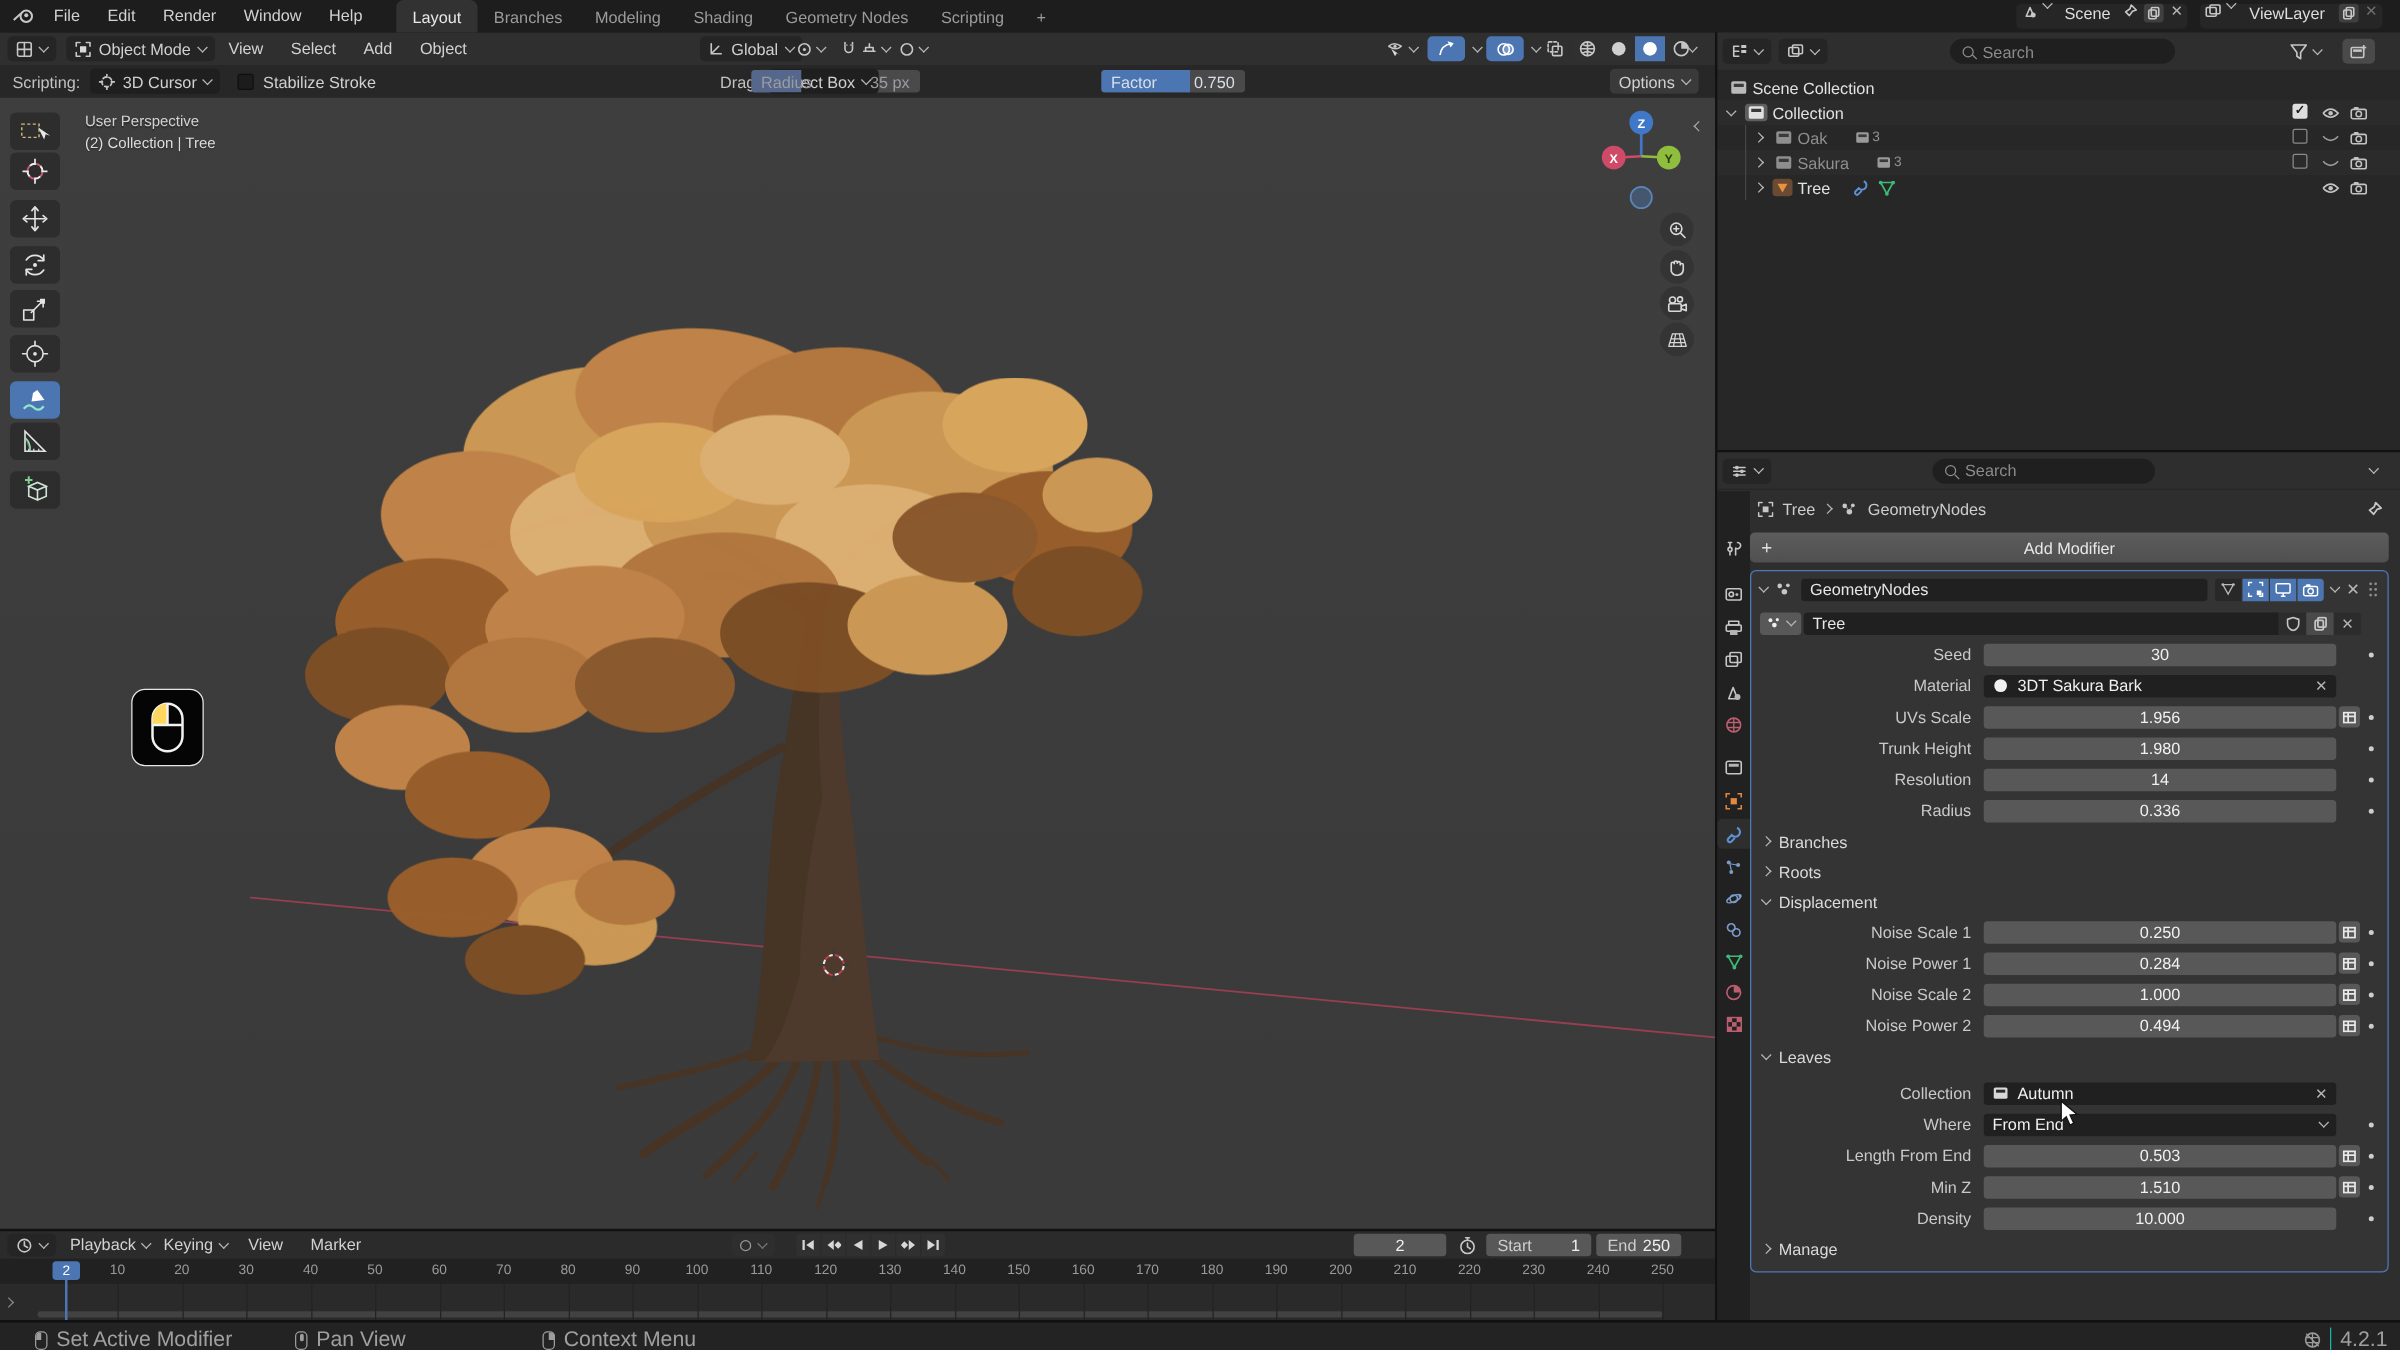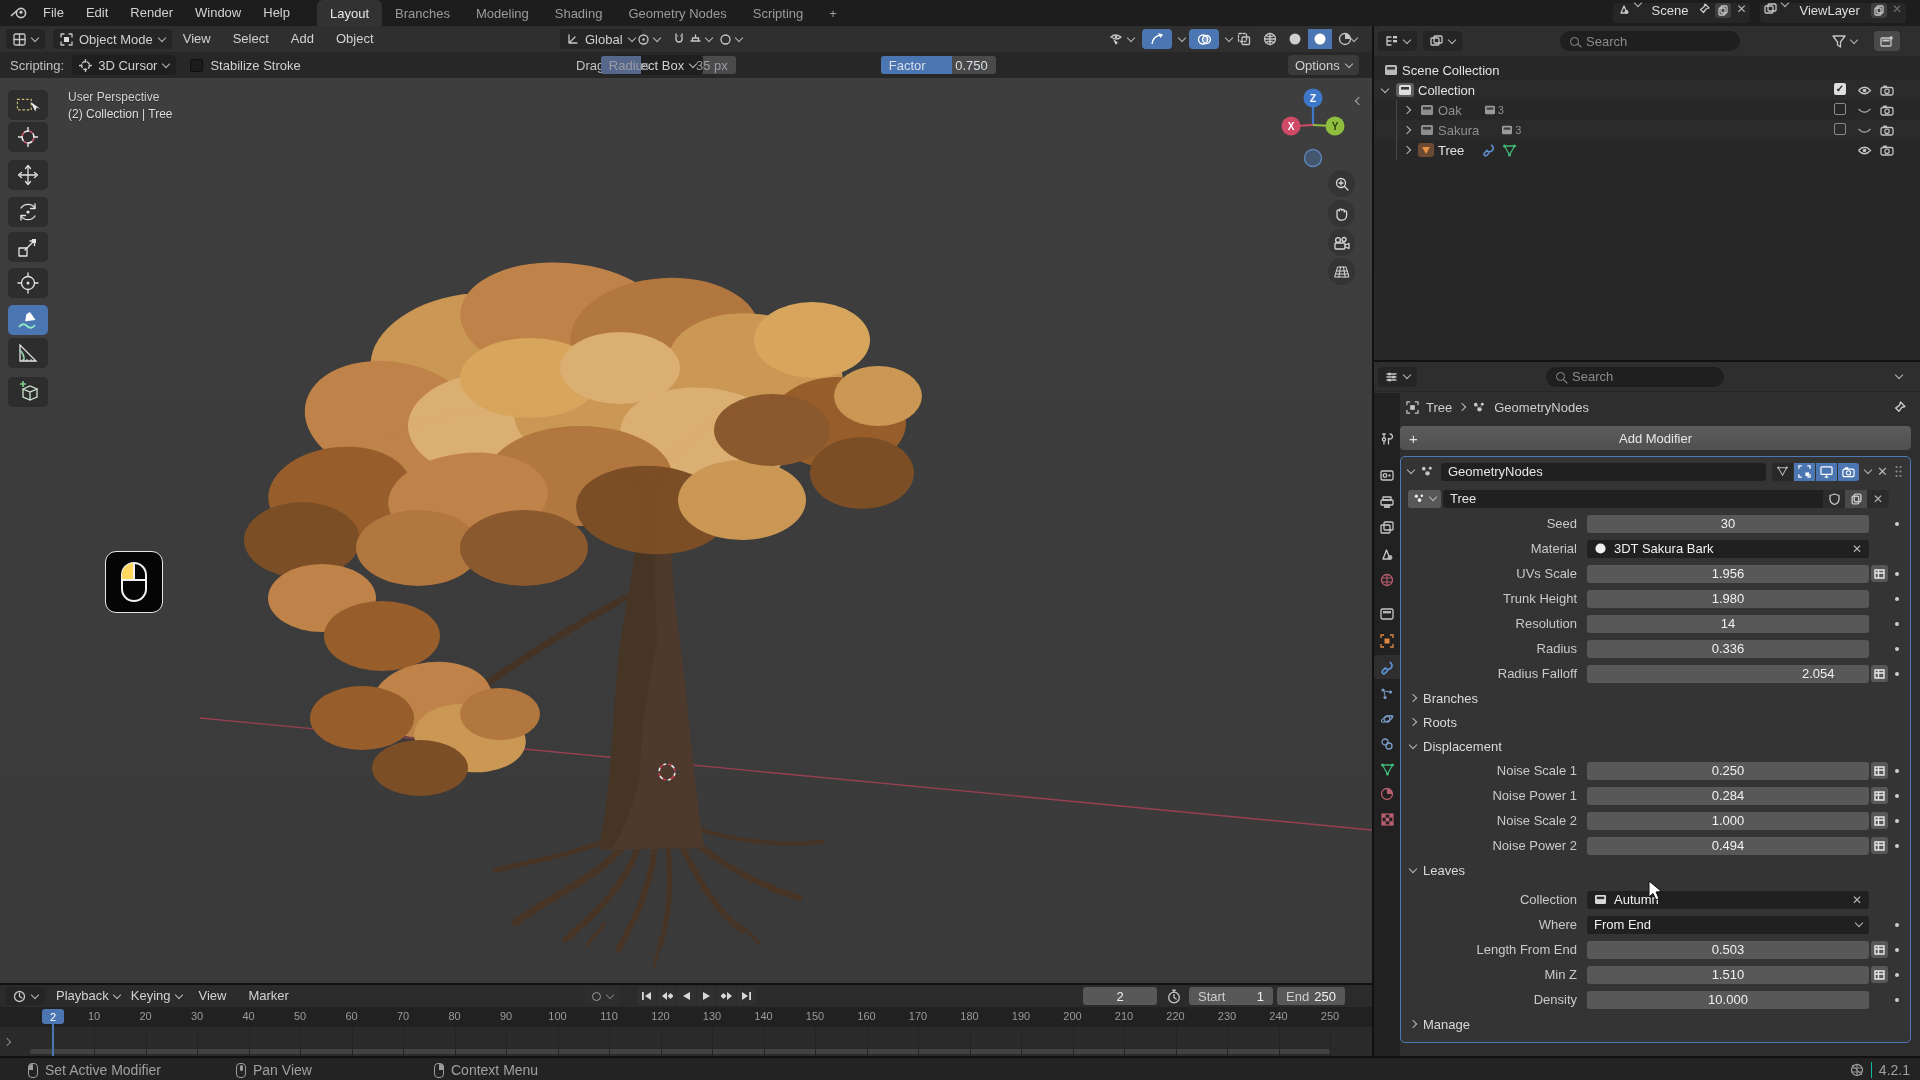--- a/index.html
+++ b/index.html
@@ -41,21 +41,21 @@
   
   .tl{position:absolute;left:0;top:985px;width:1372px;height:71px;background:#2b2b2b;}
   .tl-head{position:absolute;left:0;top:0;width:100%;height:22px;display:flex;align-items:center;}
   .tl-ruler{position:absolute;left:0;top:22px;width:100%;height:20px;background:#212121;}
   .tl-num{position:absolute;top:3px;width:30px;text-align:center;color:#9a9a9a;font-size:11px;}
   .tl-body{position:absolute;left:0;top:42px;width:100%;height:29px;background:#2a2a2a;overflow:hidden;}
   .tl-grid{position:absolute;top:0;bottom:0;width:1px;background:#232323;}
   .fld{background:#585858;border-radius:3px;height:18px;display:flex;align-items:center;justify-content:center;color:#f0f0f0;}
   .tribtn{width:19px;height:18px;display:flex;align-items:center;justify-content:center;background:#303030;}
   
-  .status{position:absolute;left:0;top:1058px;width:1920px;height:22px;background:#232323;color:#a0a0a0;font-size:14px;}
+  .status{position:absolute;left:0;top:1058px;width:1920px;height:22px;background:#232323;color:#a0a0a0;font-size:17px;}
   .mico{display:inline-block;width:10px;height:15px;border:1.3px solid #9c9c9c;border-radius:4px;position:relative;vertical-align:-3px;margin-right:7px;}
   .mico::before{content:"";position:absolute;background:#9c9c9c;}
   .mico.l::before{left:-.5px;top:-.5px;width:4.5px;height:6px;border-radius:3.5px 1px 0 0;}
   .mico.m::before{left:3px;top:1px;width:2.6px;height:6px;border-radius:2px;}
   .mico.r::before{right:-.5px;top:-.5px;width:4.5px;height:6px;border-radius:1px 3.5px 0 0;}
   
   .outliner{position:absolute;left:1374px;top:26px;width:546px;height:334px;background:#272727;}
   .ol-head{position:absolute;left:0;top:0;width:100%;height:30px;background:#2e2e2e;display:flex;align-items:center;}
   .search{background:#1f1f1f;border-radius:10px;height:20px;display:flex;align-items:center;gap:7px;padding:0 10px;color:#8b8b8b;}
   .ol-row{position:absolute;left:0;width:100%;height:20px;display:flex;align-items:center;}
@@ -1060,37 +1060,20 @@
         <div class="prow">
           <span class="plabel">Radius</span>
           <div class="pfield">
               <span>0.336</span>
             </div>
           <span class="slot-a"></span>
           <span class="slot-d">
               <span class="adot"></span>
             </span>
         </div>
-        <div class="prow">
-          <span class="plabel">Radius Falloff</span>
-          <div class="pfield">
-              <span class="pfill" style="width:64%"></span>
-              <span>2.054</span>
-            </div>
-          <span class="slot-a">
-              <span class="attrbtn">
-                <svg width="11" height="10" viewBox="0 0 11 10">
-                  <path d="M1 1 H10 V9 H1 Z M1 4 H10 M4.5 1 V9" stroke="#e8e8e8" fill="none" stroke-width="1.4"></path>
-                </svg>
-              </span>
-            </span>
-          <span class="slot-d">
-              <span class="adot"></span>
-            </span>
-        </div>
 
         <div class="sect">
             <span class="chv r"></span>
             <span>Branches</span>
           </div>
         <div class="sect">
             <span class="chv r"></span>
             <span>Roots</span>
           </div>
         <div class="sect">

